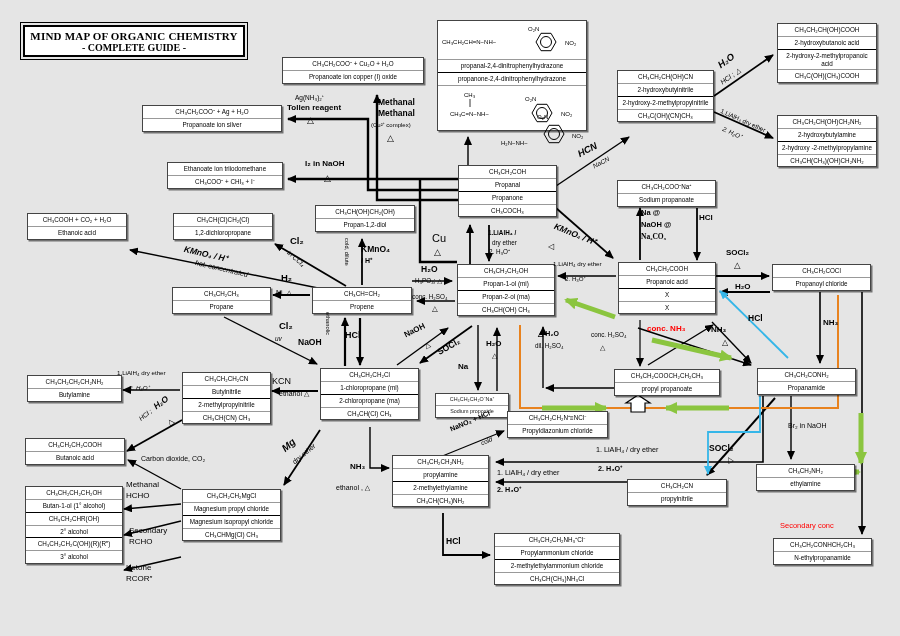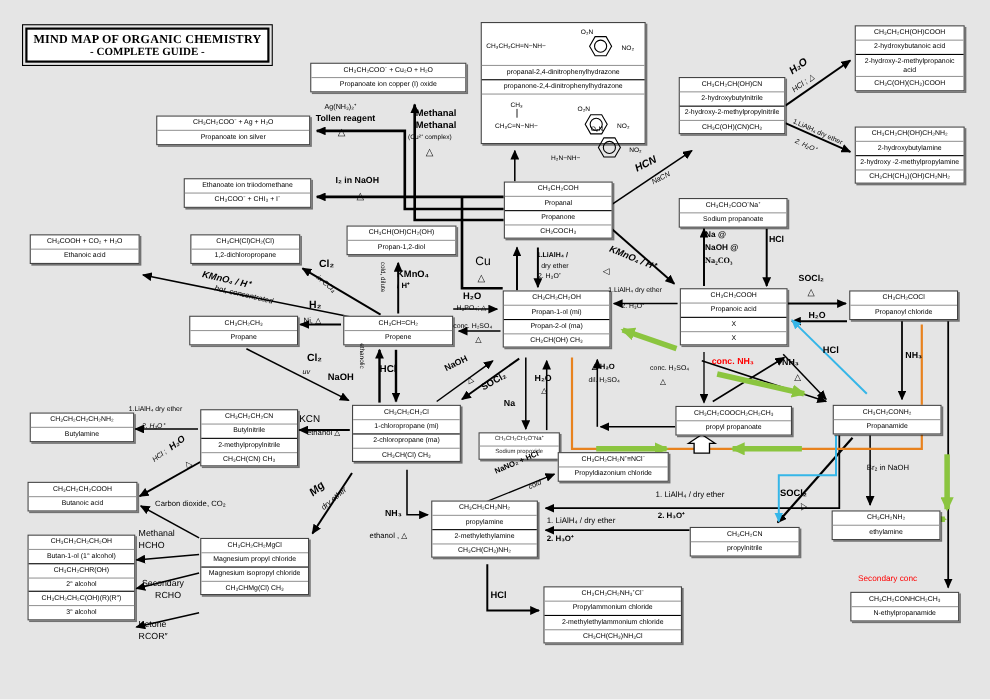--- a/index.html
+++ b/index.html
@@ -359,21 +359,21 @@
     <div class="lbl" style="left: 129px; top: 385px; font-size: 6.2px; font-style: italic;">2. H₃O⁺</div>
     <div class="lbl" style="left: 138px; top: 417px; font-size: 6.5px; font-style: italic; transform: rotate(-37deg);">HCl ;</div>
     <div class="lbl" style="left: 152px; top: 404px; font-size: 8.5px; font-weight: bold; font-style: italic; transform: rotate(-37deg);">H₂O</div>
     <div class="lbl" style="left: 166px; top: 421px; font-size: 8px; transform: rotate(-37deg);">△</div>
     <div class="lbl" style="left: 141px; top: 455px; font-size: 7px;">Carbon dioxide, CO₂</div>
     <div class="lbl" style="left: 280px; top: 446px; font-size: 10px; font-weight: bold; font-style: italic; transform: rotate(-40deg);">Mg</div>
     <div class="lbl" style="left: 291px; top: 460px; font-size: 7px; font-style: italic; transform: rotate(-40deg);">dry ether</div>
     <div class="lbl" style="left: 126px; top: 481px; font-size: 8px;">Methanal</div>
     <div class="lbl" style="left: 126px; top: 492px; font-size: 8px;">HCHO</div>
     <div class="lbl" style="left: 129px; top: 527px; font-size: 8px;">Secondary</div>
-    <div class="lbl" style="left: 129px; top: 538px; font-size: 8px; margin-left: 12px;">RCHO</div>
+    <div class="lbl" style="left: 129px; top: 538px; font-size: 8px;">RCHO</div>
     <div class="lbl" style="left: 126px; top: 564px; font-size: 8px;">Ketone</div>
     <div class="lbl" style="left: 126px; top: 575px; font-size: 8px;">RCOR″</div>
     <div class="lbl" style="left: 449px; top: 426px; font-size: 7px; font-weight: bold; transform: rotate(-23deg);">NaNO₂ + HCl</div>
     <div class="lbl" style="left: 480px; top: 441px; font-size: 6.5px; font-style: italic; transform: rotate(-23deg);">cold</div>
     <div class="lbl" style="left: 350px; top: 463px; font-size: 8px; font-weight: bold;">NH₃</div>
     <div class="lbl" style="left: 336px; top: 484px; font-size: 7px;">ethanol , △</div>
     <div class="lbl" style="left: 596px; top: 446px; font-size: 7.2px;">1. LiAlH₄ / dry ether</div>
     <div class="lbl" style="left: 598px; top: 465px; font-size: 7.2px; font-weight: bold;">2. H₃O⁺</div>
     <div class="lbl" style="left: 497px; top: 469px; font-size: 7.2px;">1. LiAlH₄ / dry ether</div>
     <div class="lbl" style="left: 497px; top: 486px; font-size: 7.2px; font-weight: bold;">2. H₃O⁺</div>

